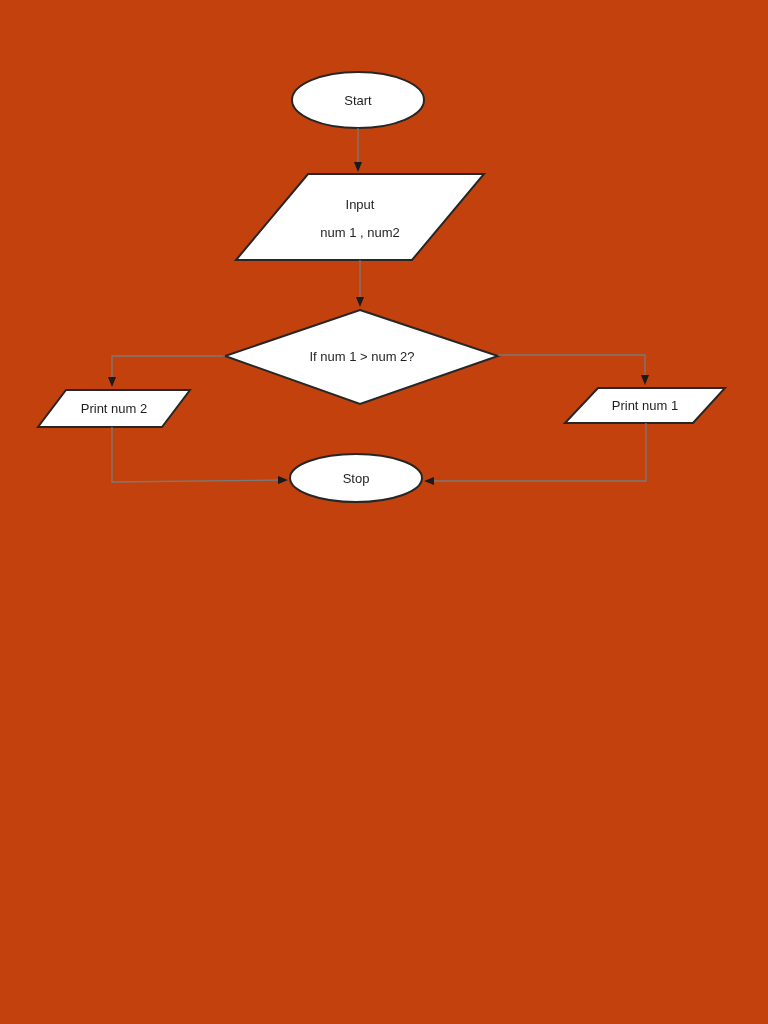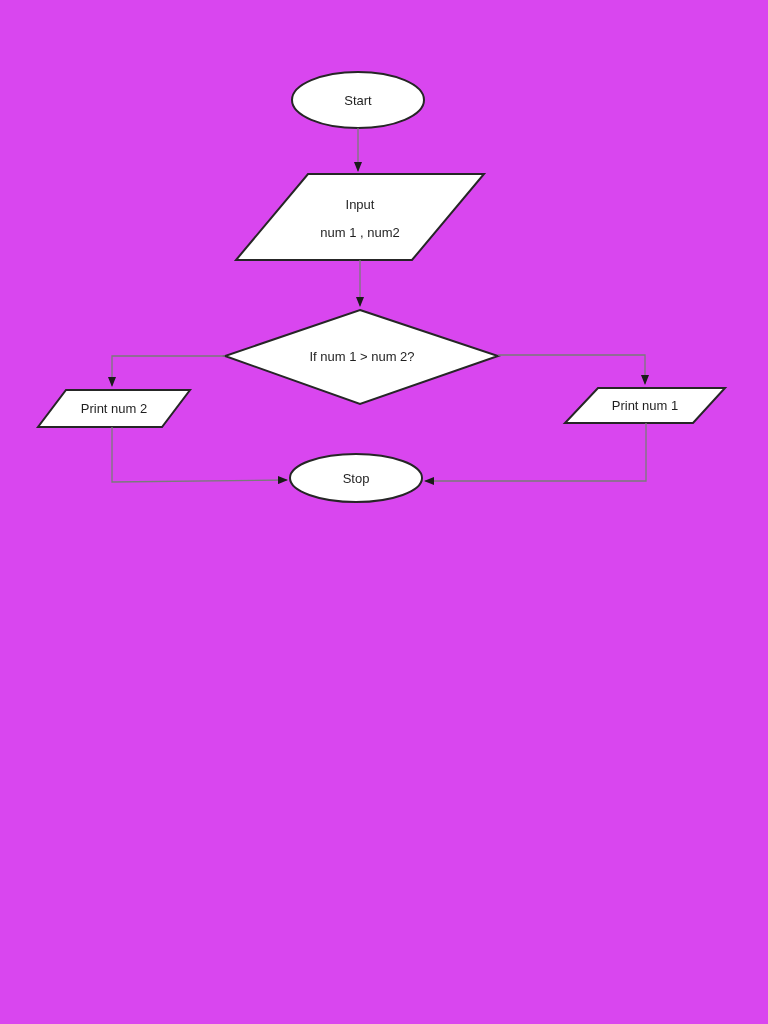--- a/index.html
+++ b/index.html
@@ -4,21 +4,21 @@
 <style>
   html, body {
     margin: 0;
     padding: 0;
     background: #ffffff;
   }
   .page {
     position: relative;
     width: 768px;
     height: 1024px;
-    background: #d946ef;
+    background: #c2410c;
     overflow: hidden;
   }
   svg.flowchart {
     display: block;
     width: 768px;
     height: 1024px;
   }
   .shape {
     fill: #ffffff;
     stroke-width: 2;

